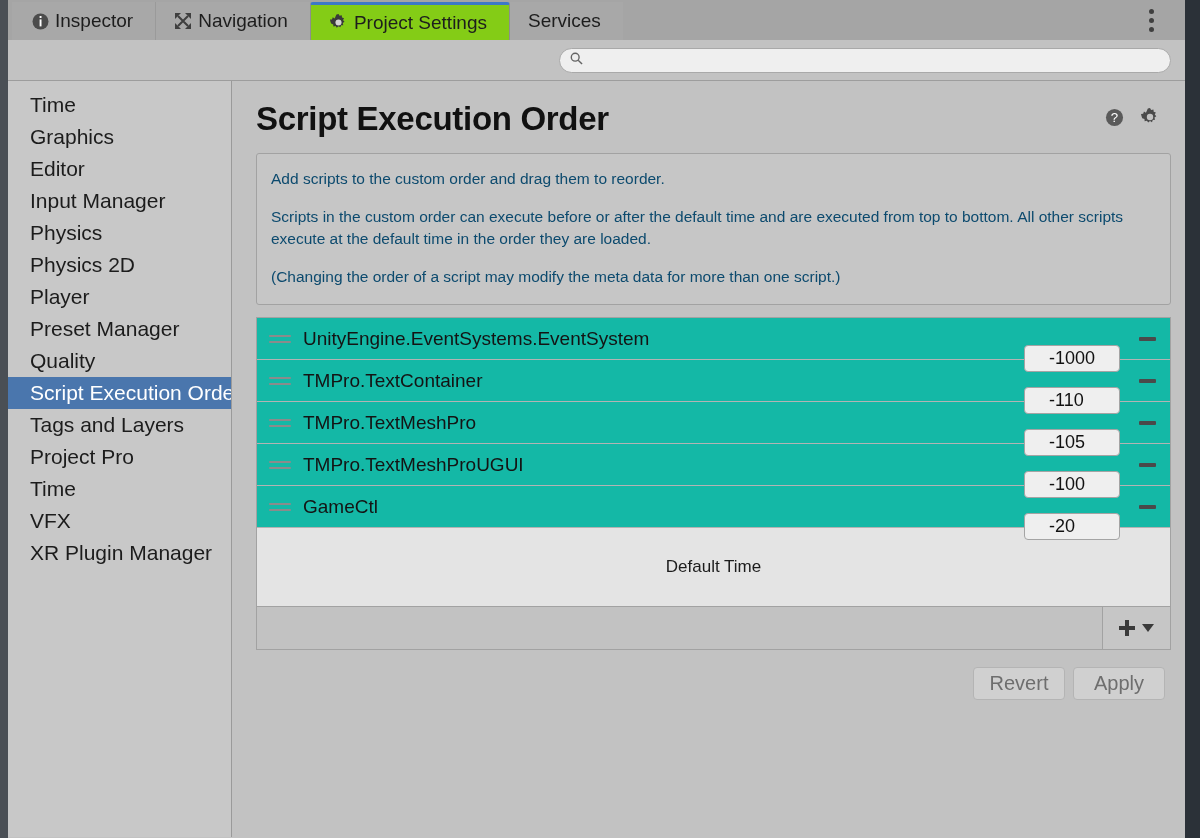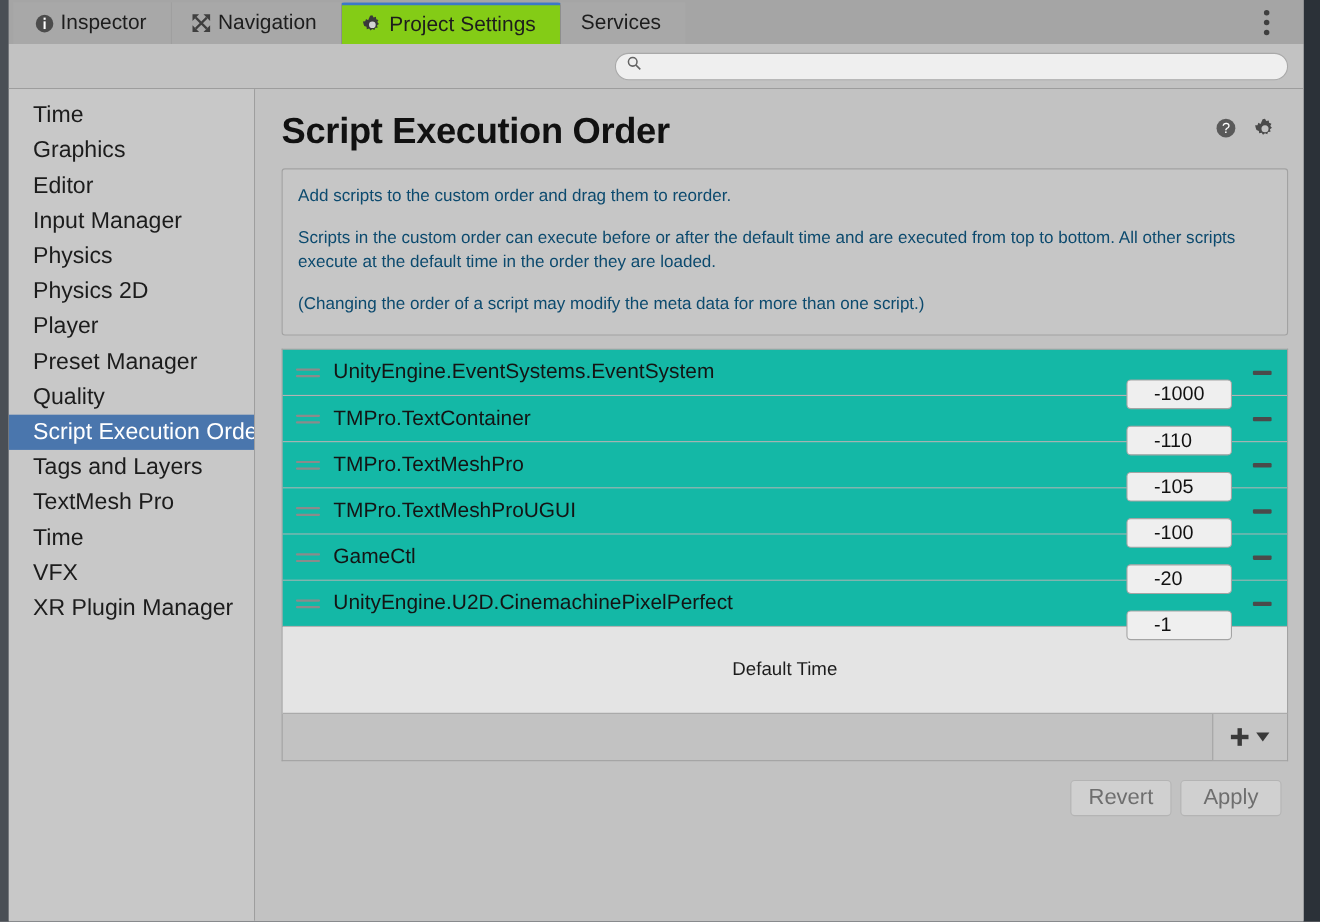--- a/index.html
+++ b/index.html
@@ -313,21 +313,21 @@
       <div class="side-item">
           <span>Quality</span>
         </div>
       <div class="side-item selected">
           <span>Script Execution Order</span>
         </div>
       <div class="side-item">
           <span>Tags and Layers</span>
         </div>
       <div class="side-item">
-          <span>TextMesh Pro</span>
+          <span>Project Pro</span>
         </div>
       <div class="side-item">
           <span>Time</span>
         </div>
       <div class="side-item">
           <span>VFX</span>
         </div>
       <div class="side-item">
           <span>XR Plugin Manager</span>
         </div>
@@ -414,31 +414,20 @@
               <i></i>
               <i></i>
             </span>
           <span class="row-name">GameCtl</span>
           <input class="num" type="text" value="-20" style="">
           <button class="minus">
               <i></i>
             </button>
         </div>
 
-        <div class="row">
-          <span class="handle">
-              <i></i>
-              <i></i>
-            </span>
-          <span class="row-name">UnityEngine.U2D.CinemachinePixelPerfect</span>
-          <input class="num" type="text" value="-1" style="">
-          <button class="minus">
-              <i></i>
-            </button>
-        </div>
 
         <div class="default-band">
           <span>Default Time</span>
         </div>
       </div>
 
       <div class="addrow">
         <div class="addbtn">
           <span class="plus"></span>
           <span class="caret"></span>

